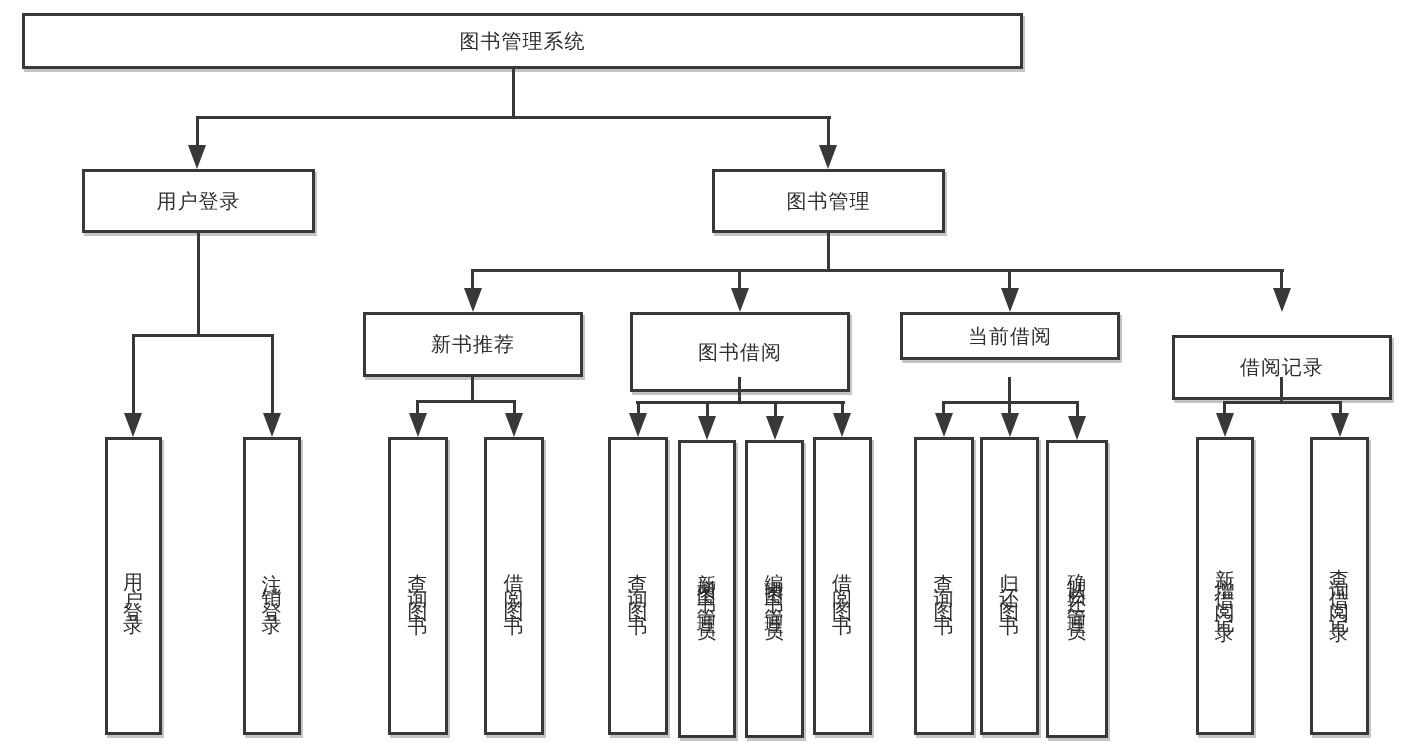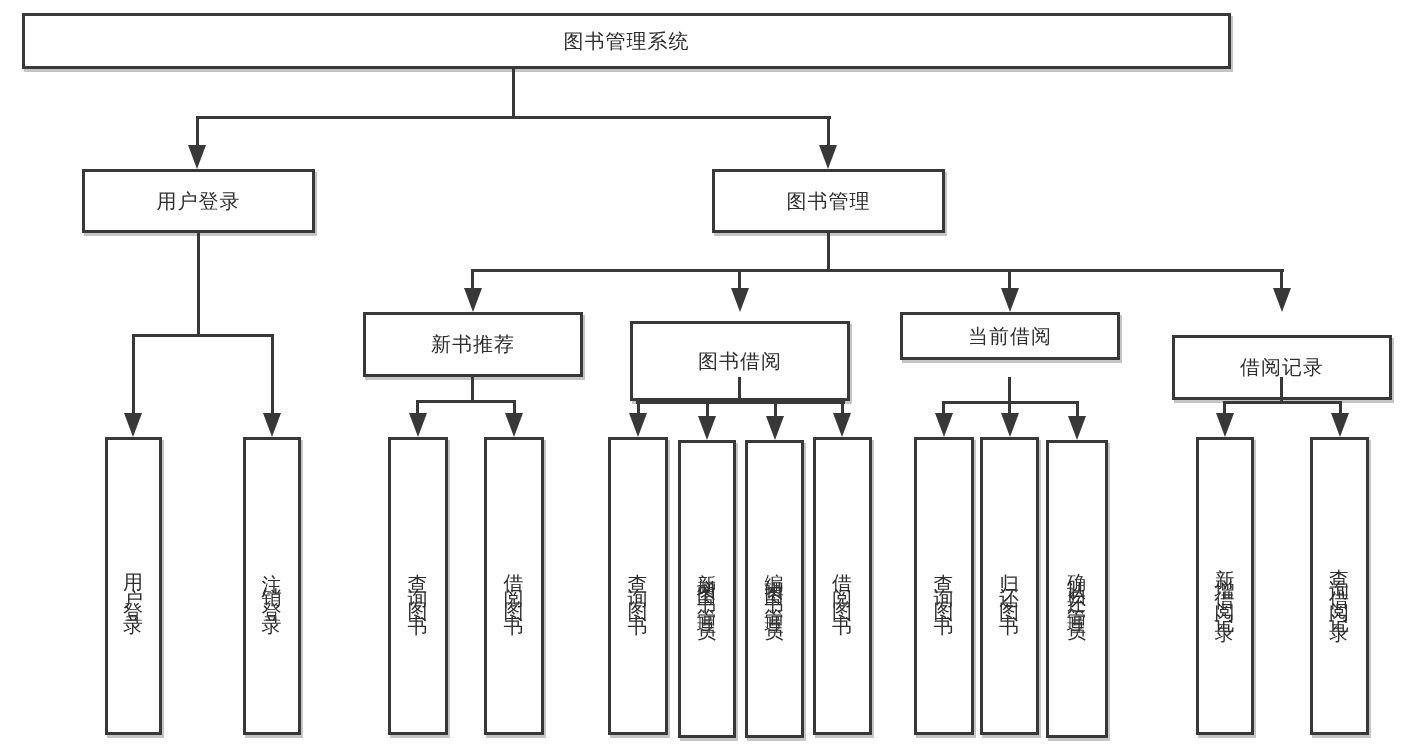--- a/index.html
+++ b/index.html
@@ -28,21 +28,21 @@
   }
   .watermark {
     position:absolute; color:#b8b8b8; font-size:19px; white-space:nowrap;
   }
 </style>
 </head>
 <body>
 
 <div id="canvas">
 
-  <div class="box" style="left:22px; top:13px; width:1209px; height:56px;">
+  <div class="box" style="left:22px; top:13px; width:1001px; height:56px;">
     <span class="hlabel">图书管理系统</span>
   </div>
 
   <div class="line" style="left:512px; top:69px; width:3px; height:49px;"></div>
   <div class="line" style="left:196px; top:116px; width:635px; height:3px;"></div>
   <div class="line" style="left:196px; top:116px; width:3px; height:33px;"></div>
   <div class="arrow" style="left:188px; top:145px;"></div>
   <div class="line" style="left:827px; top:116px; width:3px; height:33px;"></div>
   <div class="arrow" style="left:819px; top:145px;"></div>
 
@@ -67,21 +67,21 @@
   <div class="line" style="left:738px; top:269px; width:3px; height:23px;"></div>
   <div class="arrow" style="left:731px; top:288px;"></div>
   <div class="line" style="left:1008px; top:269px; width:3px; height:23px;"></div>
   <div class="arrow" style="left:1001px; top:288px;"></div>
   <div class="line" style="left:1280px; top:269px; width:3px; height:23px;"></div>
   <div class="arrow" style="left:1273px; top:288px;"></div>
 
   <div class="box" style="left:363px; top:312px; width:220px; height:65px;">
     <span class="hlabel">新书推荐</span>
   </div>
-  <div class="box" style="left:630px; top:312px; width:220px; height:80px;margin-top:9px;">
+  <div class="box" style="left:630px; top:312px; width:220px; height:80px;">
     <span class="hlabel">图书借阅</span>
   </div>
   <div class="box" style="left:900px; top:312px; width:220px; height:48px;">
     <span class="hlabel">当前借阅</span>
   </div>
   <div class="box" style="left:1172px; top:312px; width:220px; height:65px;margin-top:23px;">
     <span class="hlabel">借阅记录</span>
   </div>
 
   <div class="line" style="left:471px; top:377px; width:3px; height:26px;"></div>

